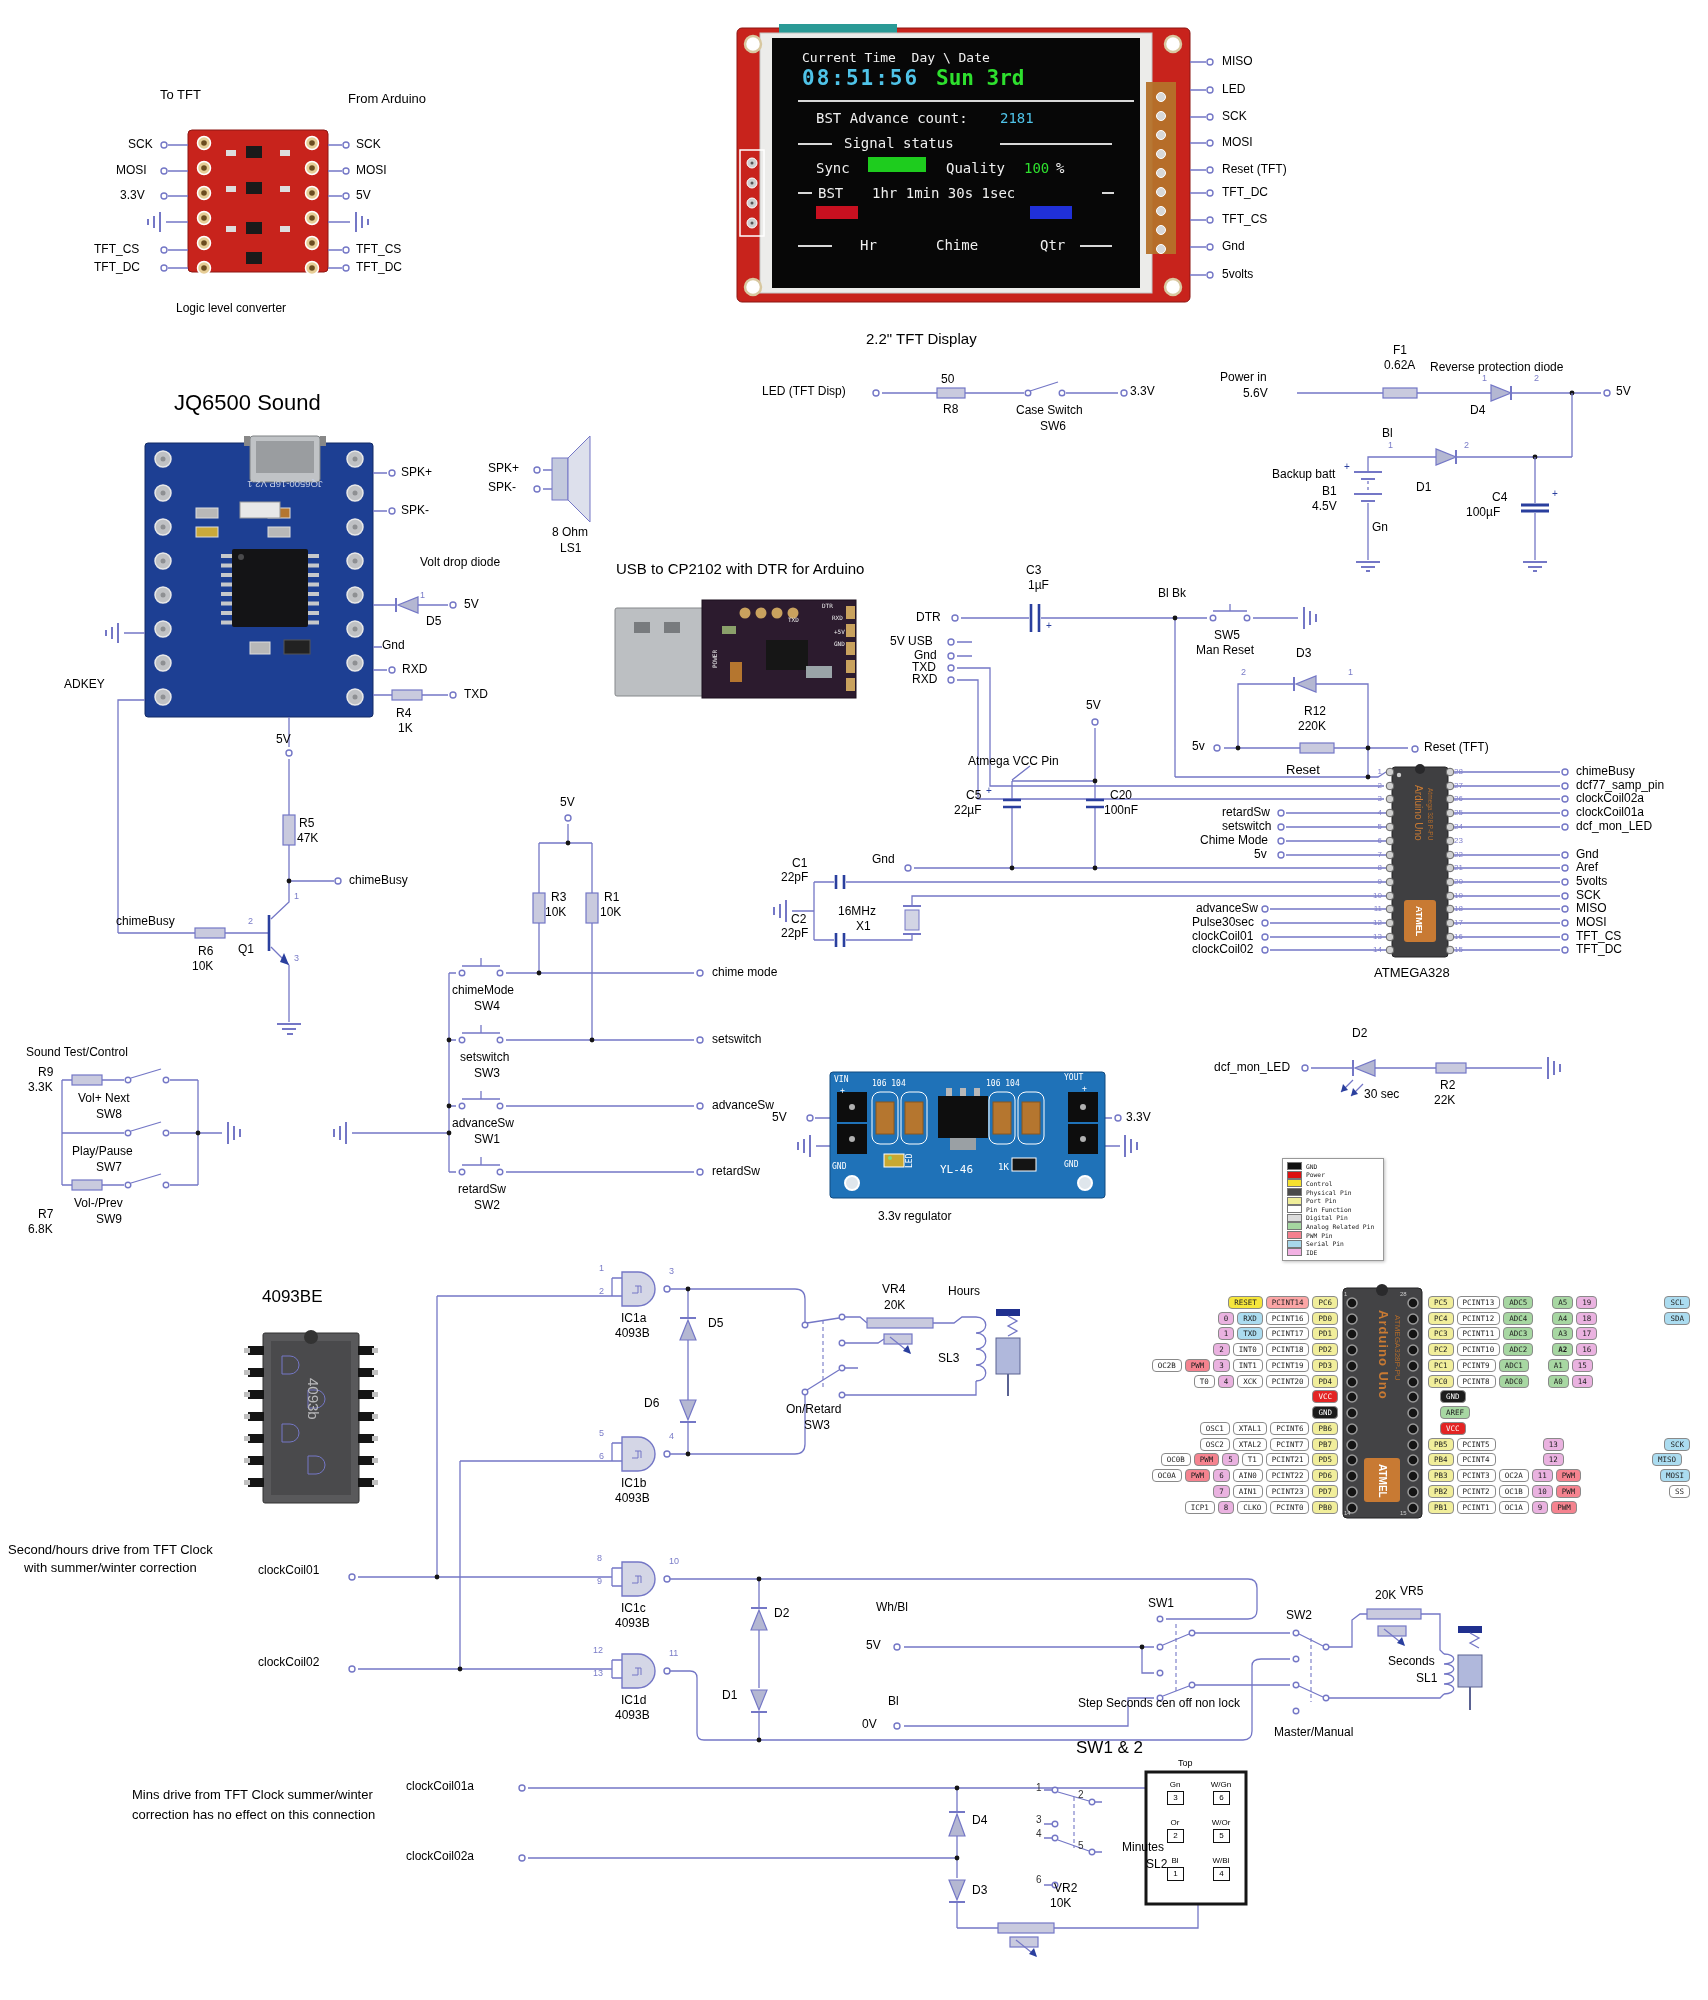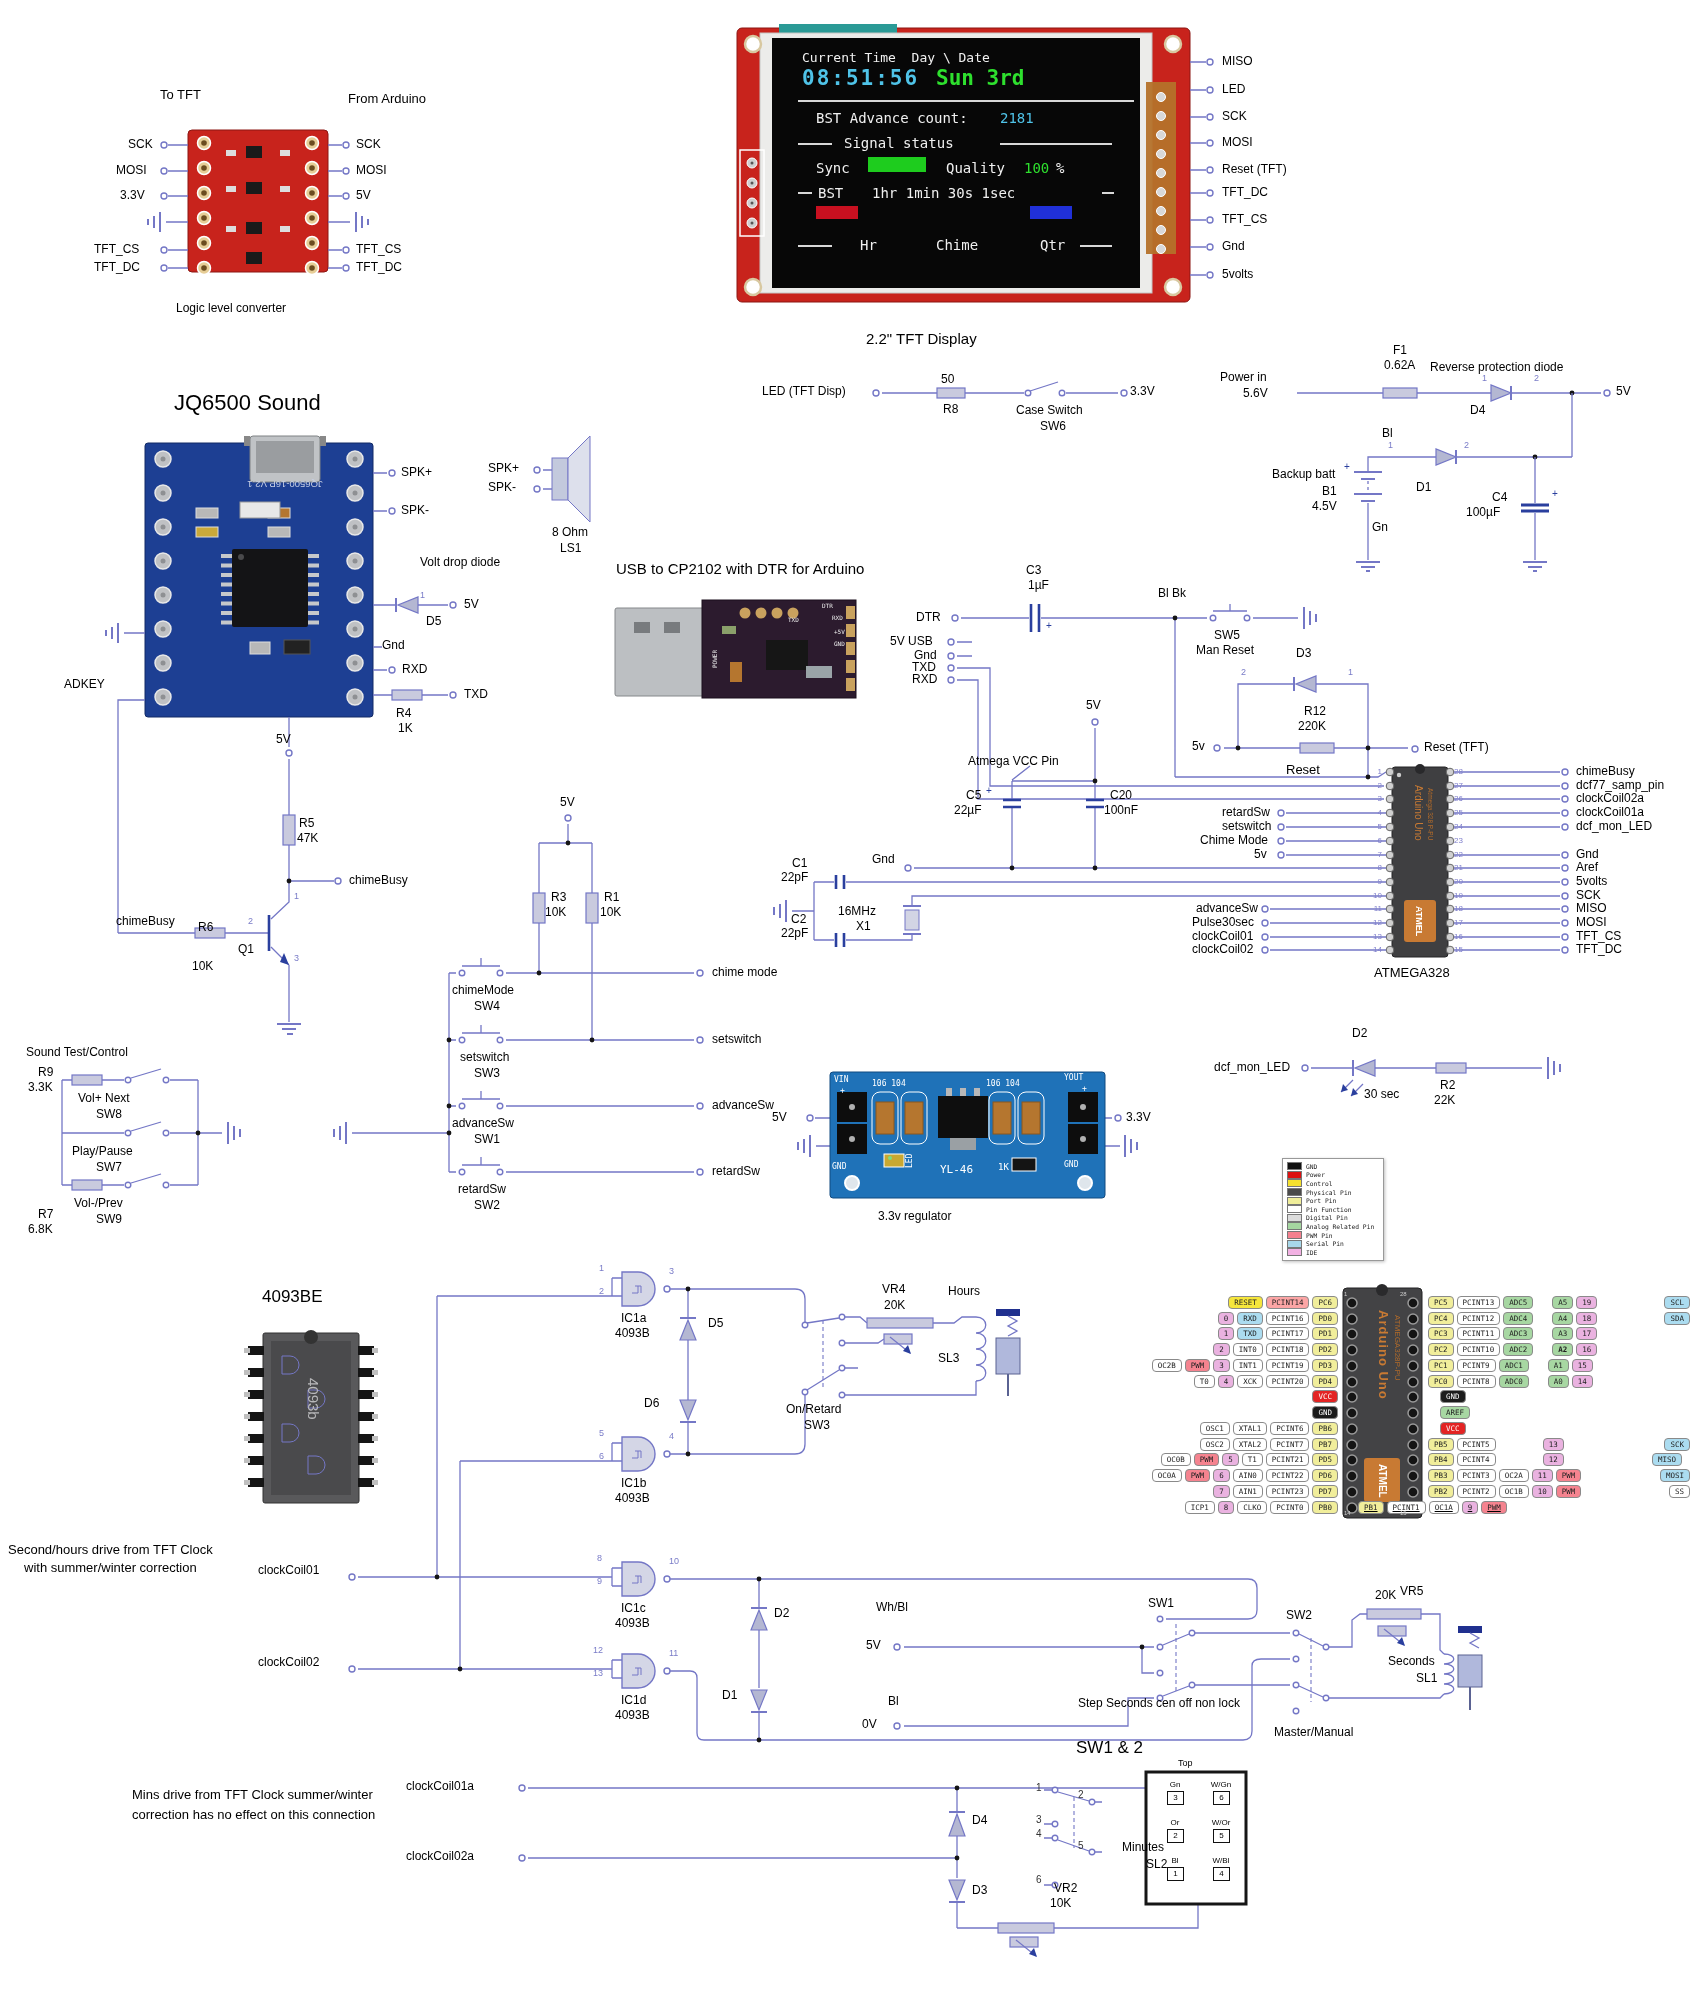--- a/index.html
+++ b/index.html
@@ -804,21 +804,21 @@
 <div class="lbl" style="left:396px;top:707px">R4</div>
 <div class="lbl" style="left:398px;top:722px">1K</div>
 <div class="lbl" style="left:464px;top:688px">TXD</div>
 <div class="lbl" style="left:64px;top:678px">ADKEY</div>
 <div class="lbl" style="left:276px;top:733px">5V</div>
 
 <div class="lbl" style="left:299px;top:817px">R5</div>
 <div class="lbl" style="left:297px;top:832px">47K</div>
 <div class="lbl" style="left:349px;top:874px">chimeBusy</div>
 <div class="lbl" style="left:116px;top:915px">chimeBusy</div>
-<div class="lbl" style="left:198px;top:921px">R6</div>
+<div class="lbl" style="left:198px;top:945px">R6</div>
 <div class="lbl" style="left:192px;top:960px">10K</div>
 <div class="lbl" style="left:238px;top:943px">Q1</div>
 <div class="lbl s9" style="left:294px;top:891px">1</div>
 <div class="lbl s9" style="left:248px;top:916px">2</div>
 <div class="lbl s9" style="left:294px;top:953px">3</div>
 
 <div class="lbl t15" style="left:616px;top:560px">USB to CP2102 with DTR for Arduino</div>
 <div class="lbl" style="left:916px;top:611px">DTR</div>
 <div class="lbl" style="left:890px;top:635px">5V USB</div>
 <div class="lbl" style="left:914px;top:649px">Gnd</div>
@@ -1233,21 +1233,21 @@
         <span class="pc" style="background: rgb(171, 220, 240); margin-left: auto;">MOSI</span>
       </div>
       <div class="pin-row" style="top: 1485px; left: 1428px; width: 262px;">
         <span class="pc" style="background: rgb(241, 238, 155);">PB2</span>
         <span class="pc" style="background: rgb(255, 255, 255);">PCINT2</span>
         <span class="pc" style="background: rgb(255, 255, 255);">OC1B</span>
         <span class="pc" style="background: rgb(234, 178, 224);">10</span>
         <span class="pc" style="background: rgb(245, 131, 143);">PWM</span>
         <span class="pc" style="background: rgb(255, 255, 255); margin-left: auto;">SS</span>
       </div>
-      <div class="pin-row" style="top: 1501px; left: 1358px; width: 262px; text-decoration: underline;">
+      <div class="pin-row" style="top: 1501px; left: 1428px; width: 262px;">
         <span class="pc" style="background: rgb(241, 238, 155);">PB1</span>
         <span class="pc" style="background: rgb(255, 255, 255);">PCINT1</span>
         <span class="pc" style="background: rgb(255, 255, 255);">OC1A</span>
         <span class="pc" style="background: rgb(234, 178, 224);">9</span>
         <span class="pc" style="background: rgb(245, 131, 143);">PWM</span>
       </div>
     </div>
 <div id="dipNums">
       <div class="pnum" style="left: 1368px; top: 767px; width: 14px; text-align: right;">1</div>
       <div class="pnum" style="left: 1454px; top: 767px;">28</div>

